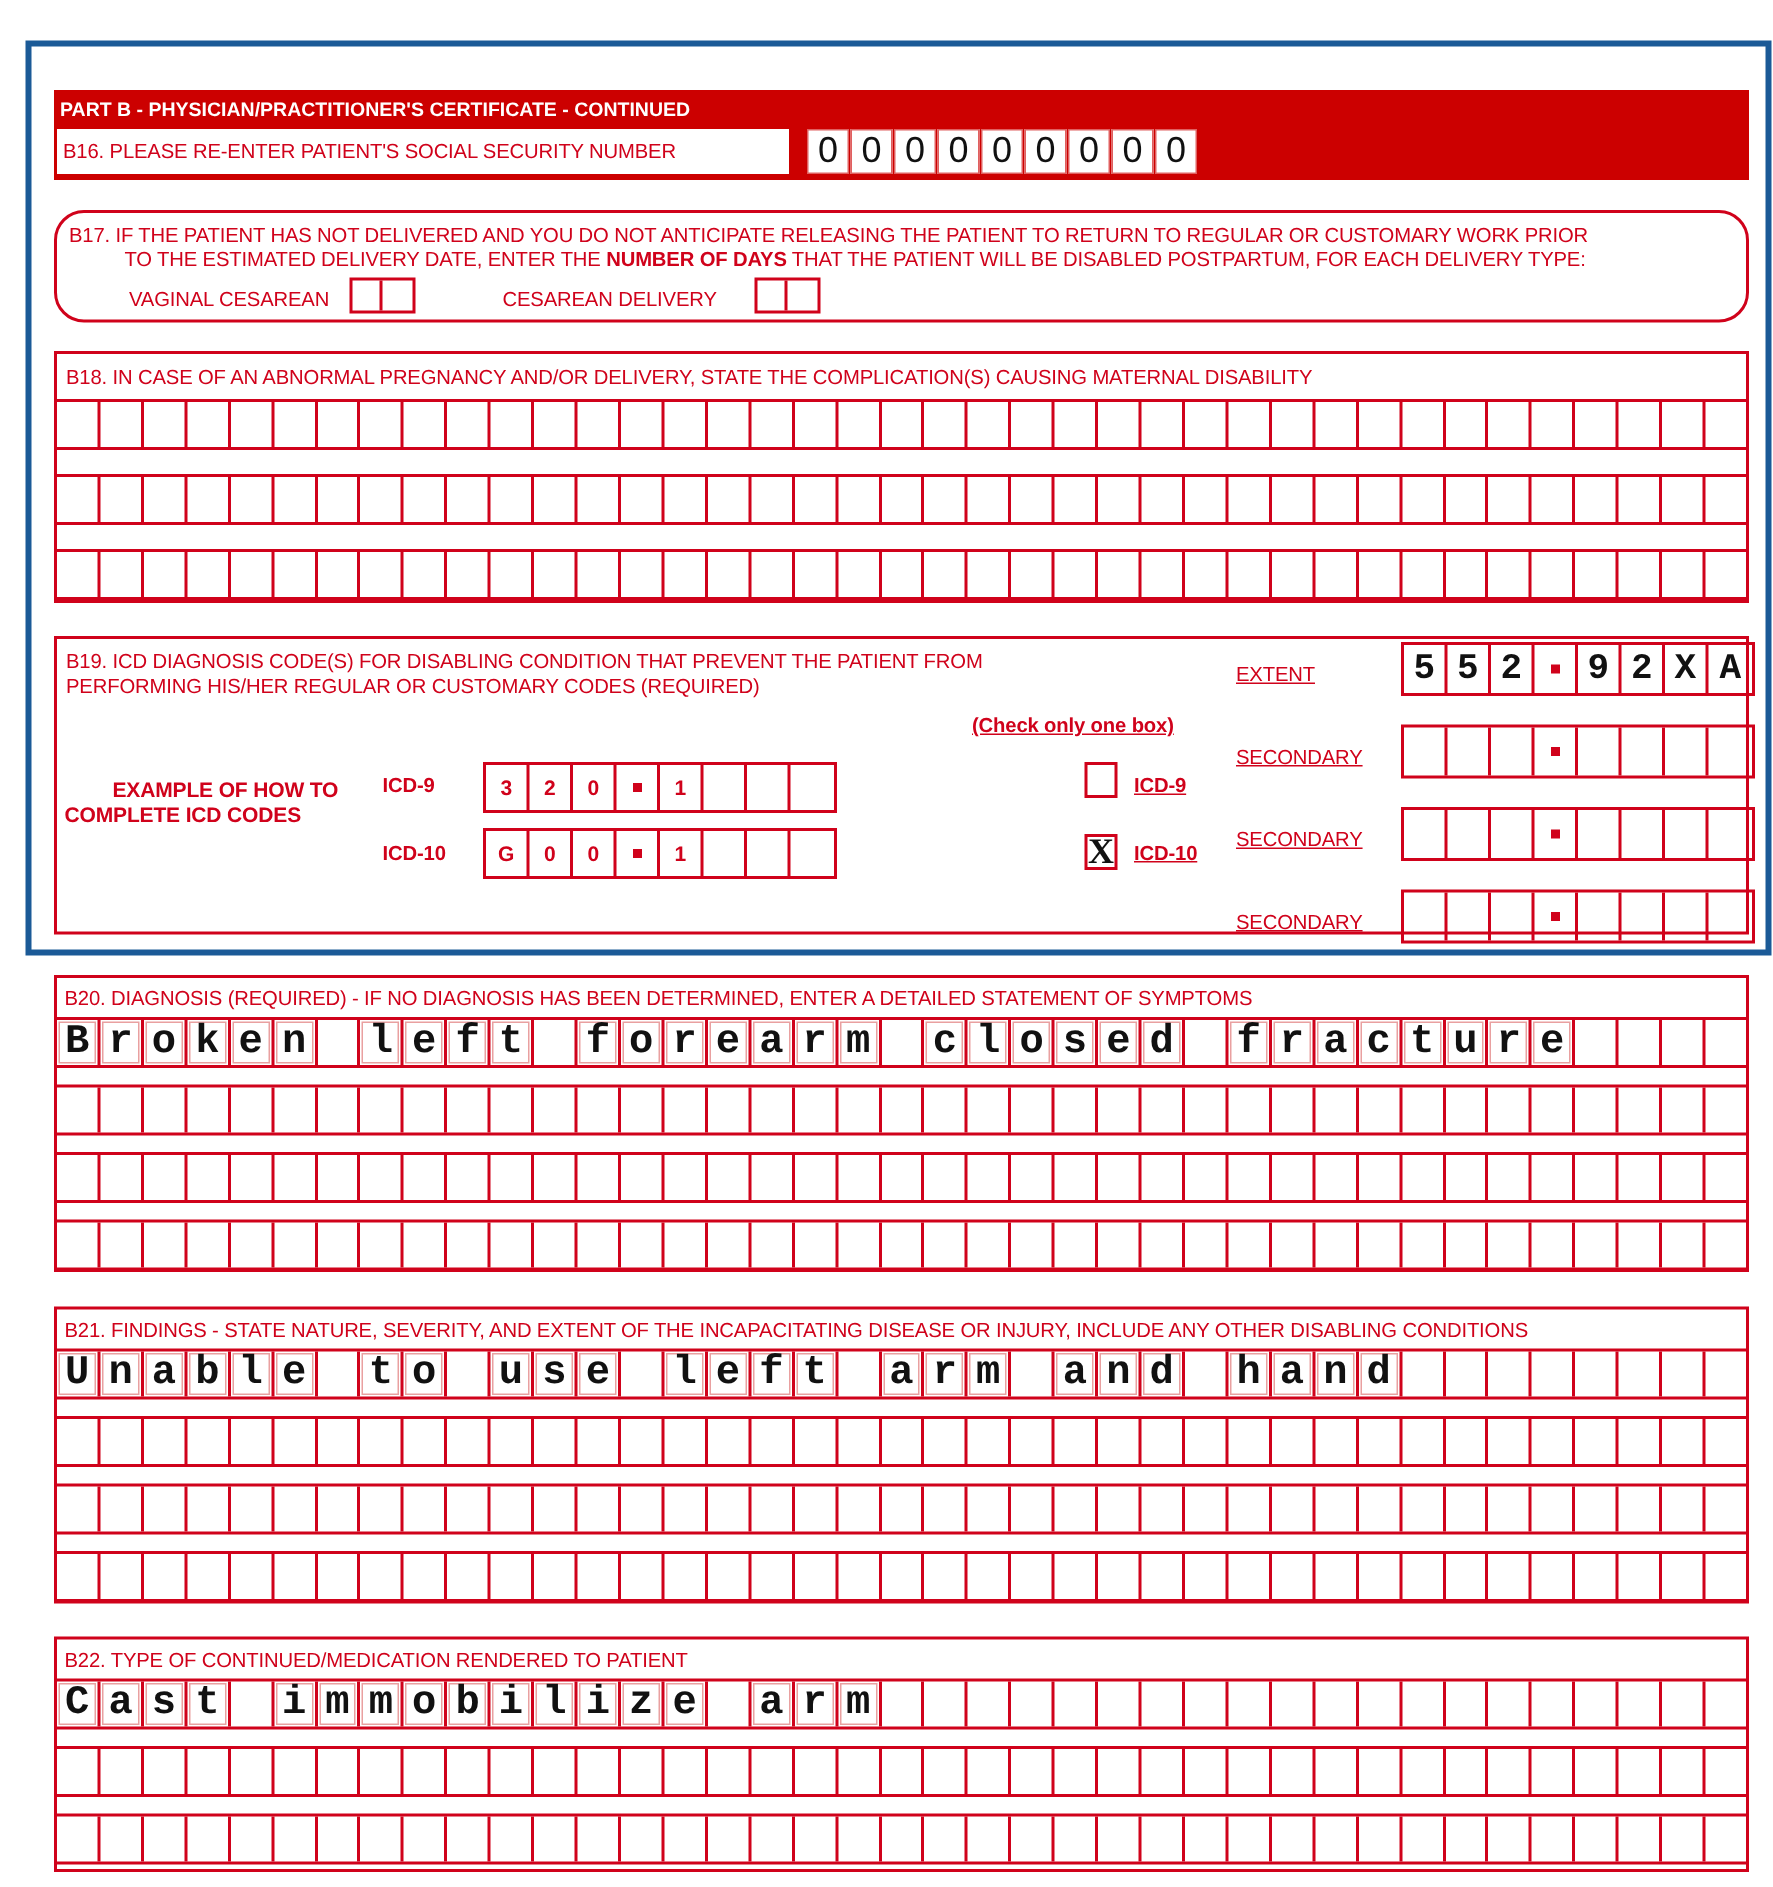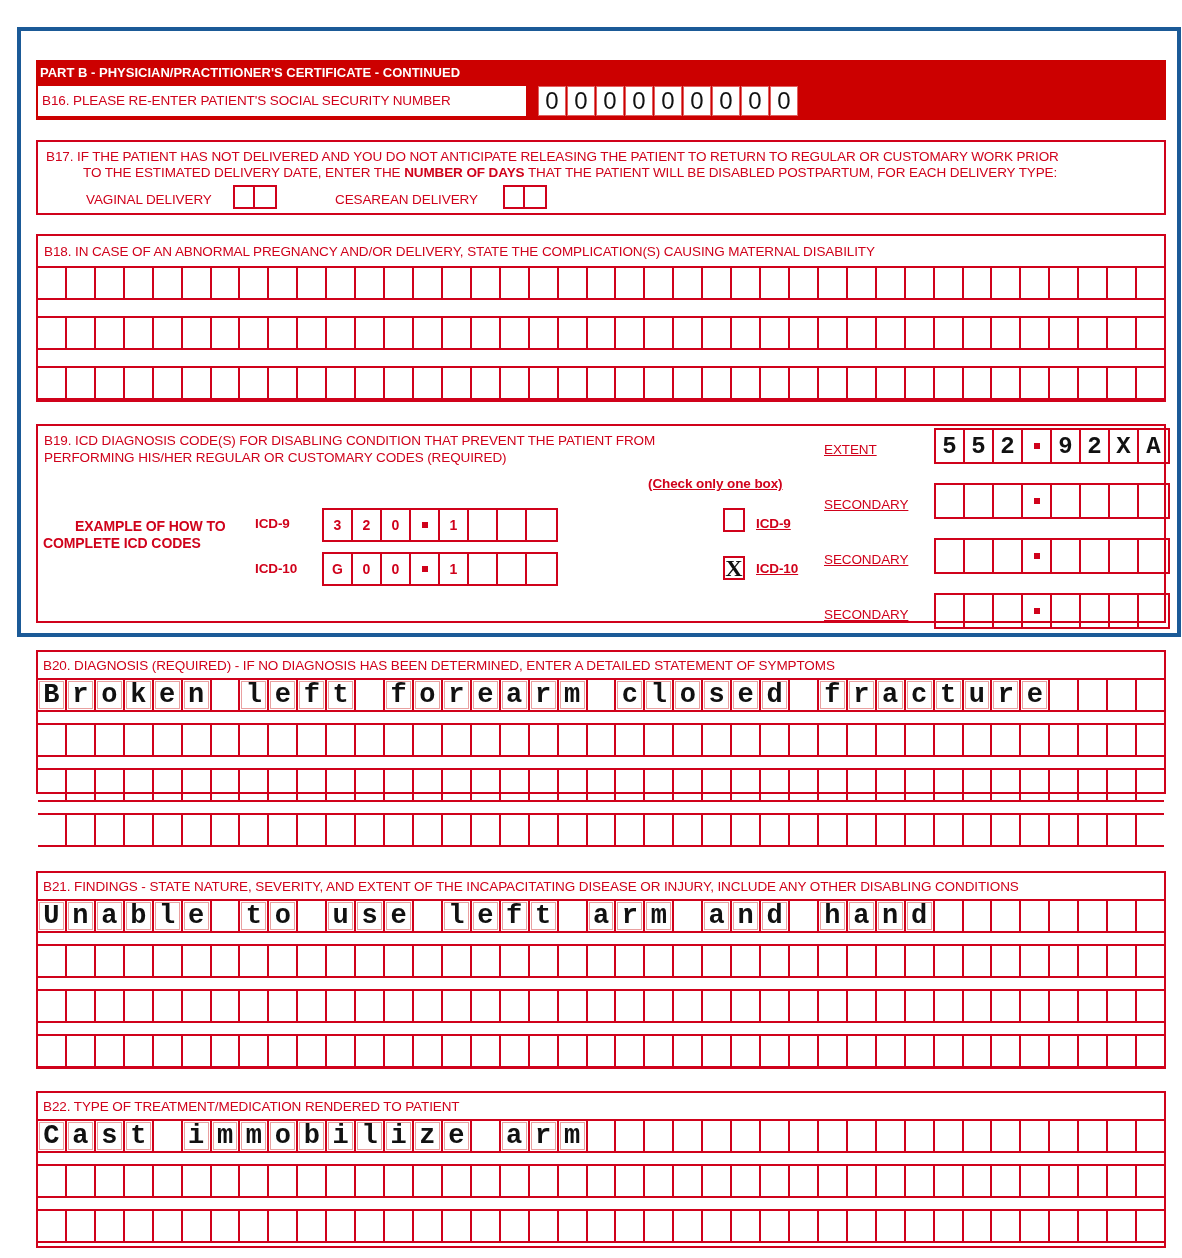--- a/index.html
+++ b/index.html
@@ -52,24 +52,24 @@
       <div class="cell">0</div>
       <div class="cell">0</div>
       <div class="cell">0</div>
       <div class="cell">0</div>
       <div class="cell">0</div>
       <div class="cell">0</div>
       <div class="cell">0</div>
     </div>
 </div>
 
-<div class="section" style="top:140px;height:75px;">
+<div class="section" style="top:140px;height:75px;border-radius:20px;">
   <div class="lbl" style="left:8px;top:7px;">B17.  IF THE PATIENT HAS NOT DELIVERED AND YOU DO NOT ANTICIPATE RELEASING THE PATIENT TO RETURN TO REGULAR OR CUSTOMARY WORK PRIOR</div>
   <div class="lbl" style="left:45px;top:23px;"><span>TO THE ESTIMATED DELIVERY DATE, ENTER THE </span><b>NUMBER OF DAYS</b><span> THAT THE PATIENT WILL BE DISABLED POSTPARTUM, FOR EACH DELIVERY TYPE:</span></div>
-  <div class="lbl" style="left:48px;top:50px;">VAGINAL DELIVERY</div>
+  <div class="lbl" style="left:48px;top:50px;">VAGINAL CESAREAN</div>
   <div class="smallbox" style="left:195px;top:43px;">
       <div class="s"></div>
       <div class="s"></div>
     </div>
   <div class="lbl" style="left:297px;top:50px;">CESAREAN DELIVERY</div>
   <div class="smallbox" style="left:465px;top:43px;">
       <div class="s"></div>
       <div class="s"></div>
     </div>
 </div>
@@ -290,21 +290,21 @@
       <div class="c">
         <span class="dot"></span>
       </div>
       <div class="c"></div>
       <div class="c"></div>
       <div class="c"></div>
       <div class="c"></div>
     </div>
 </div>
 
-<div class="section" style="top:650px;height:144px;">
+<div class="section" style="top:650px;height:198px;">
   <div class="lbl" style="left:5px;top:6px;">B20.  DIAGNOSIS (REQUIRED) - IF NO DIAGNOSIS HAS BEEN DETERMINED, ENTER A DETAILED STATEMENT OF SYMPTOMS</div>
   <div class="grid-host"></div>
 <div class="grid-row" style="top: 26px;">
       <div class="g">
         <div class="ch">B</div>
       </div>
       <div class="g">
         <div class="ch">r</div>
       </div>
       <div class="g">
@@ -761,21 +761,21 @@
       <div class="g"></div>
       <div class="g"></div>
       <div class="g"></div>
       <div class="g"></div>
       <div class="g"></div>
       <div class="g"></div>
     </div>
   </div>
 
 <div class="section" style="top:1091px;height:157px;">
-  <div class="lbl" style="left:5px;top:6px;">B22.  TYPE OF TREATMENT/MEDICATION RENDERED TO PATIENT</div>
+  <div class="lbl" style="left:5px;top:6px;">B22.  TYPE OF CONTINUED/MEDICATION RENDERED TO PATIENT</div>
   <div class="grid-host"></div>
 <div class="grid-row" style="top: 26px;">
       <div class="g">
         <div class="ch">C</div>
       </div>
       <div class="g">
         <div class="ch">a</div>
       </div>
       <div class="g">
         <div class="ch">s</div>

